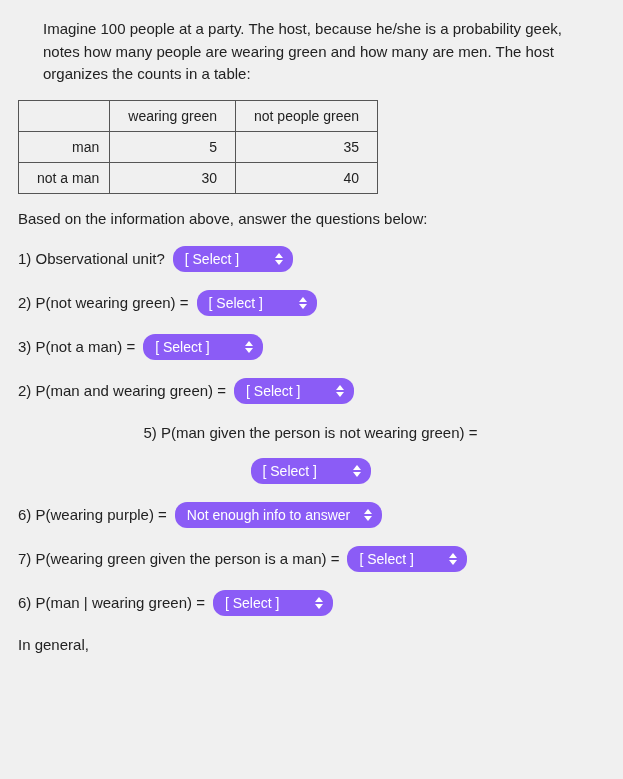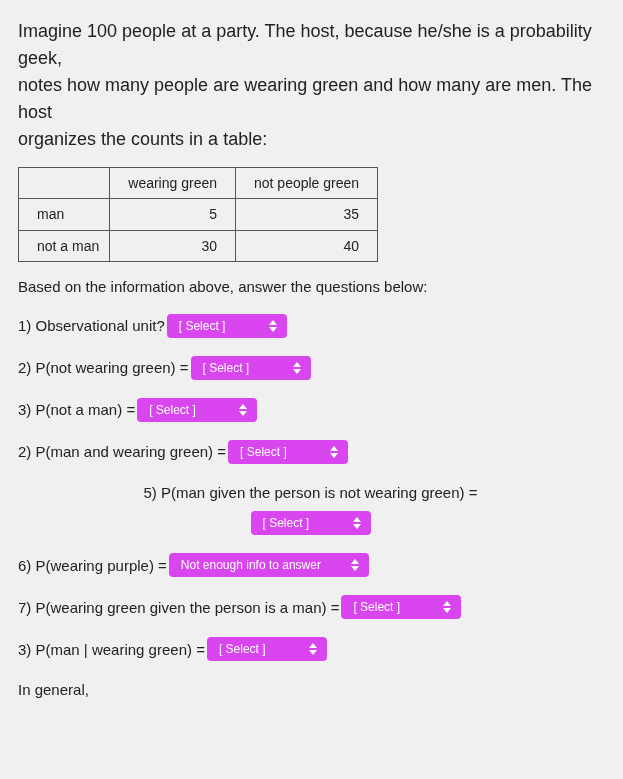--- a/index.html
+++ b/index.html
@@ -7,61 +7,62 @@
       font-family: Arial, sans-serif;
       font-size: 15px;
       background: #f0f0f0;
       width: 623px;
       min-height: 779px;
       padding: 18px 20px 20px 18px;
       color: #222;
       line-height: 1.45;
     }
     .intro-text {
-      font-size: 18px;
+      font-size: 15px;
       margin-bottom: 14px;
       line-height: 1.5;
+      margin-left: 25px;
     }
     table {
       border-collapse: collapse;
       margin-bottom: 14px;
       font-size: 14px;
     }
     table td, table th {
       border: 1px solid #555;
       padding: 5px 18px;
       text-align: right;
     }
     table td:first-child {
-      text-align: left;
+      text-align: right;
       padding-right: 10px;
     }
     .based-on {
       font-size: 15px;
       margin-bottom: 16px;
     }
     .question-row {
       display: flex;
       align-items: center;
       flex-wrap: wrap;
       margin-bottom: 18px;
-      gap: 2px;
+      gap: 8px;
     }
     .question-label {
       font-size: 15px;
       white-space: pre-wrap;
     }
     .select-dropdown {
       display: inline-flex;
       align-items: center;
-      background: #d946ef;
+      background: #8b5cf6;
       color: #fff;
-      border-radius: 4px;
+      border-radius: 12px;
       padding: 5px 10px 5px 12px;
-      font-size: 12px;
+      font-size: 14px;
       cursor: pointer;
       min-width: 120px;
       justify-content: space-between;
       gap: 8px;
       border: none;
       outline: none;
     }
     .select-dropdown .arrow {
       display: flex;
       flex-direction: column;
@@ -200,21 +201,21 @@
   <button class="select-dropdown">
     <span>[ Select ]</span>
     <span class="arrow">
       <span class="up"></span>
       <span class="down"></span>
     </span>
   </button>
 </div>
 
 <div class="question-row">
-  <span class="question-label">3) P(man | wearing green) =</span>
+  <span class="question-label">6) P(man | wearing green) =</span>
   <button class="select-dropdown">
     <span>[ Select ]</span>
     <span class="arrow">
       <span class="up"></span>
       <span class="down"></span>
     </span>
   </button>
 </div>
 
 <p class="in-general">In general,</p>

